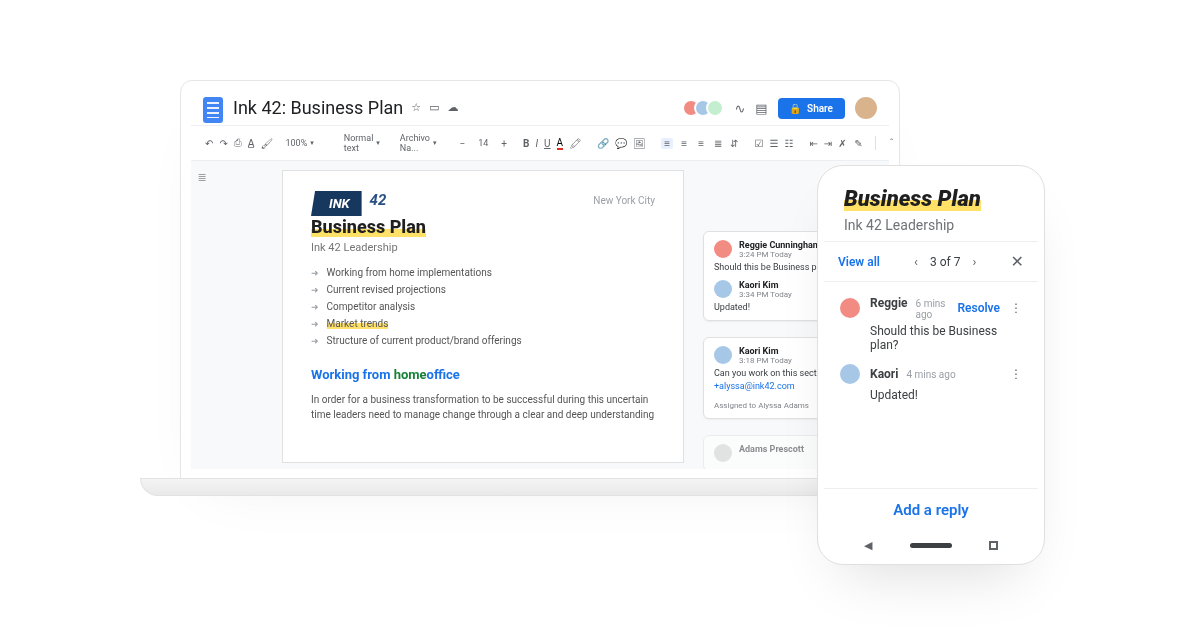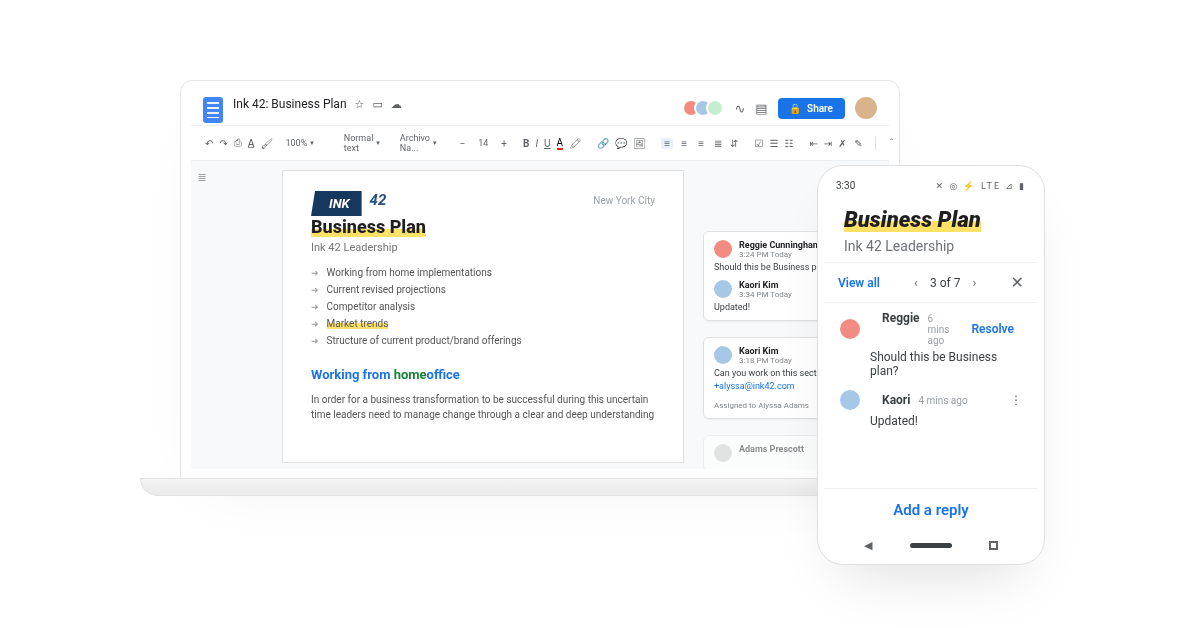--- a/index.html
+++ b/index.html
@@ -16,21 +16,21 @@
 
   .app { position:absolute; inset:10px; background:#fff; display:flex; flex-direction:column; }
 
   
   .titlebar { display:flex; align-items:flex-start; padding:6px 12px 2px 12px; gap:10px; }
   .doc-icon { width:20px; height:26px; background:#4285f4; border-radius:3px; position:relative; }
   .doc-icon::before { content:""; position:absolute; left:4px; right:4px; top:5px; bottom:5px;
                        background:repeating-linear-gradient(#fff,#fff 2px, transparent 2px, transparent 5px); opacity:.9;}
   .title-left { flex:1; }
   .doc-title-row { display:flex; align-items:center; gap:8px; }
-  .doc-title { font-size:12px; color:#202124;}
+  .doc-title { font-size:18px; color:#202124;}
   .mini { color:#5f6368; font-size:11px; }
   .menus { display:flex; gap:10px; font-size:10px; color:#4d5156; margin-top:4px; align-items:center;}
   .menus span { cursor:pointer;}
   .last-edit { color:#80868b; text-decoration:underline; margin-left:6px; font-size:9px;}
   .title-right { display:flex; align-items:center; gap:10px;}
   .avatars { display:flex; }
   .av { width:18px; height:18px; border-radius:50%; border:2px solid #fff; margin-left:-6px;
         background-size:cover; }
   .av.a1{background:#f28b82}.av.a2{background:#a7c7e7}.av.a3{background:#c4eed0}
   .share-btn { background:#1a73e8; color:#fff; font-size:10px; font-weight:600;
@@ -108,21 +108,21 @@
   .p-sub { color:#6f7378; font-size:14px; margin-top:6px;}
   .phone-cbar { display:flex; align-items:center; justify-content:space-between;
                 padding:10px 14px; border-top:1px solid #eee; border-bottom:1px solid #eee;
                 font-size:12px;}
   .view-all { color:#1a73e8; font-weight:600;}
   .pager { display:flex; align-items:center; gap:12px; color:#5f6368;}
   .pager .count{color:#3c4043;}
   .pager .arrow-btn{color:#5f6368; font-size:13px;}
   .close-x { color:#5f6368; font-size:16px;}
   .phone-thread { flex:1; padding:8px 16px; font-size:12px;}
-  .pc-row { display:flex; gap:22px; margin-bottom:4px; align-items:center;}
+  .pc-row { display:flex; gap:10px; margin-bottom:4px; align-items:center;margin-top:6px;}
   .pc-row .meta { display:flex; gap:8px; align-items:baseline;}
   .pc-name { font-weight:700; color:#3c4043; font-size:12px;}
   .pc-time { color:#9aa0a6; font-size:10px;}
   .resolve { color:#1a73e8; font-weight:600; font-size:12px;}
   .kebab { color:#5f6368;}
   .pc-text { margin:2px 0 12px 30px; color:#3c4043;}
   .add-reply { text-align:center; color:#1a73e8; font-weight:600; padding:12px 0;
                border-top:1px solid #eee; font-size:15px;}
   .navbar { display:flex; justify-content:space-between; align-items:center; padding:8px 40px 6px 40px;}
   .navbar .pill { width:42px; height:5px; background:#3c4043; border-radius:3px;}
@@ -296,24 +296,20 @@
         </div>
       </div>
     </div>
 
   </div>
 </div>
 <div class="laptop-foot"></div>
 
 <div class="phone">
   <div class="phone-inner">
-    <div class="statusbar">
-      <span>3:30</span>
-      <span class="icons">✕  ◎  ⚡ LTE ⊿ ▮</span>
-    </div>
 
     <div class="phone-doc">
       <div><span class="p-h1">Business Plan</span></div>
       <div class="p-sub">Ink 42 Leadership</div>
     </div>
 
     <div class="phone-cbar">
       <span class="view-all">View all</span>
       <div class="pager">
         <span class="arrow-btn">‹</span>

